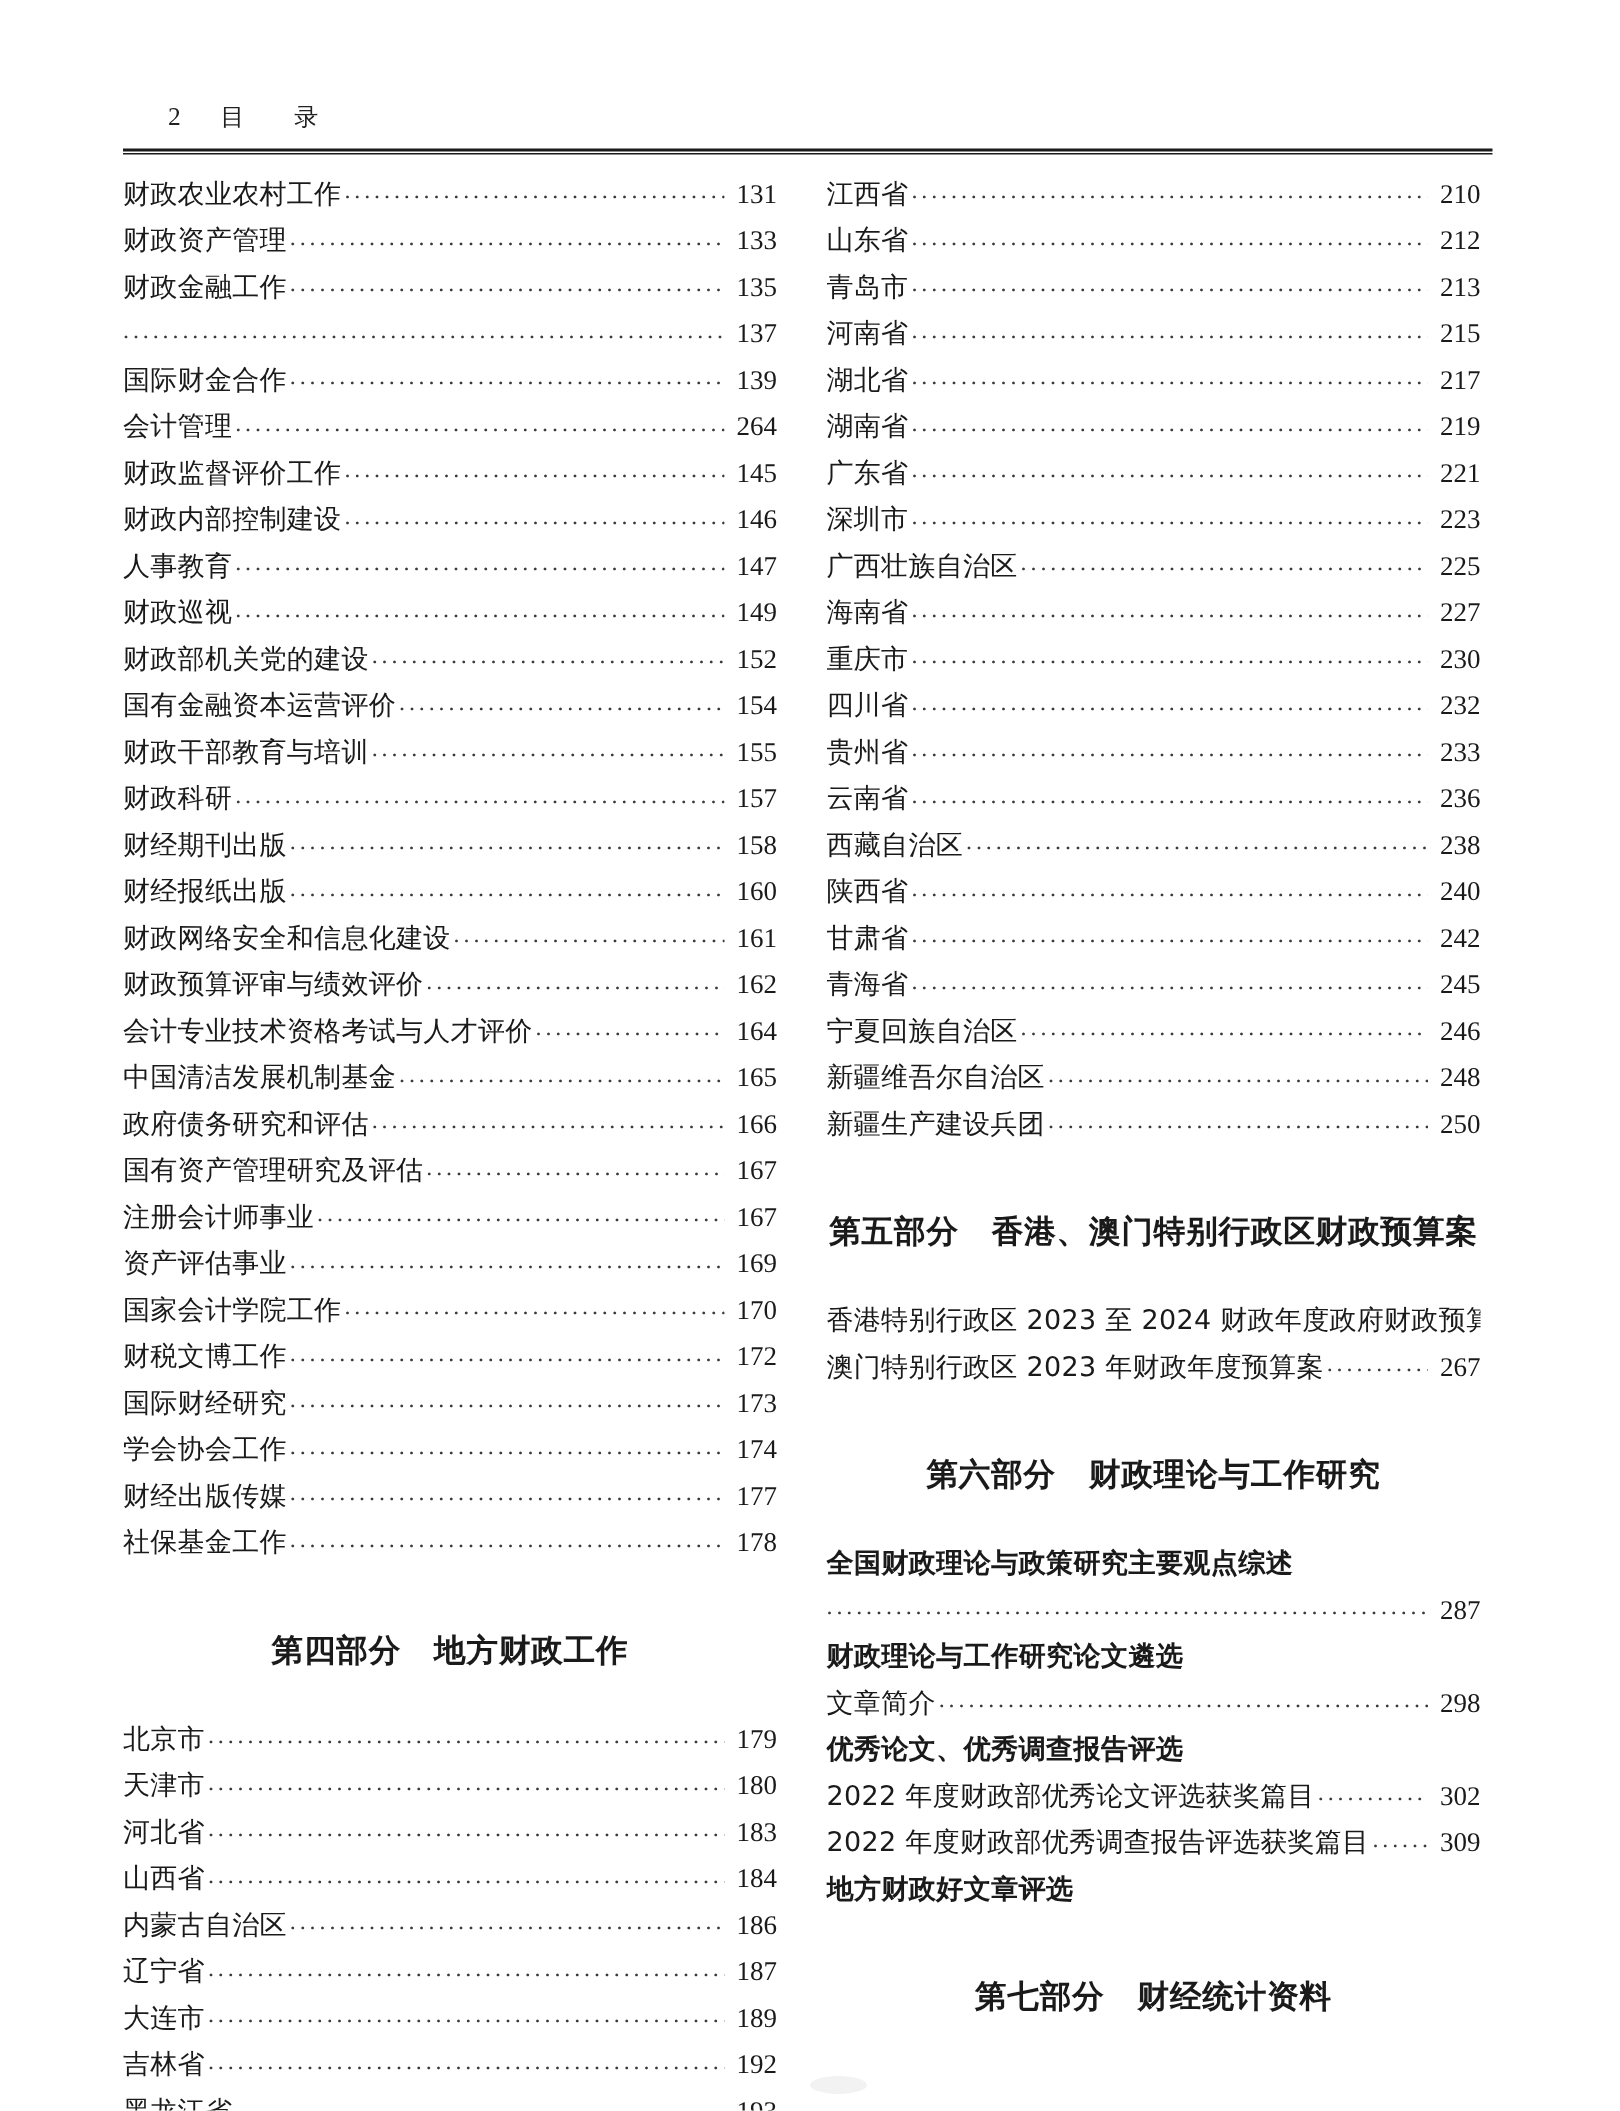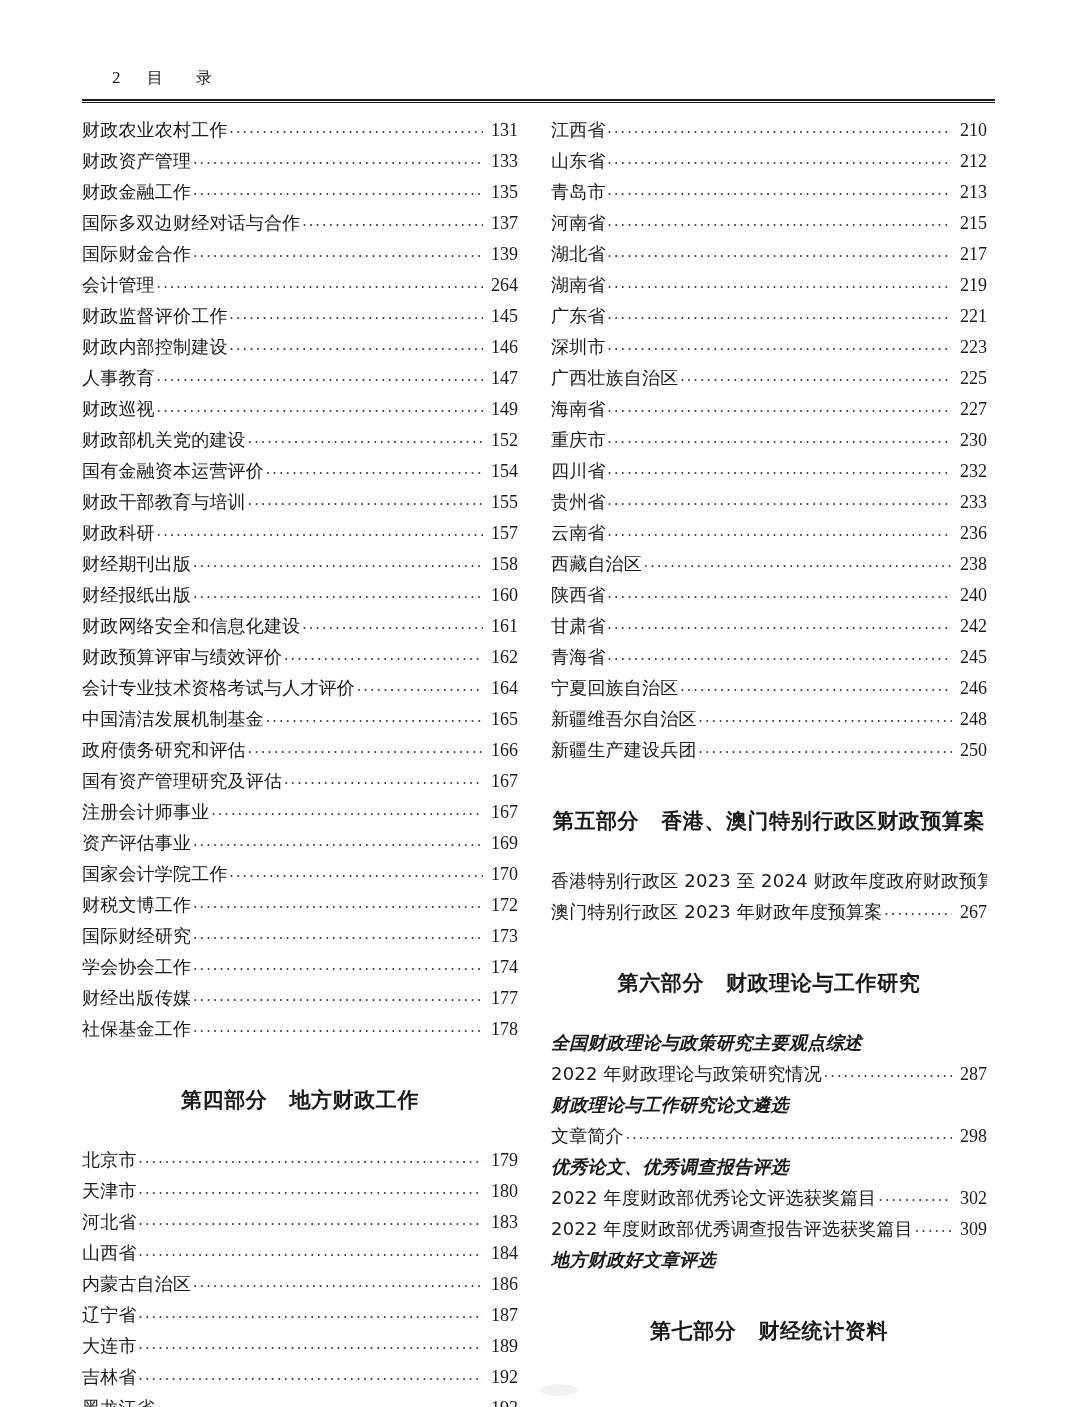--- a/index.html
+++ b/index.html
@@ -108,21 +108,20 @@
     padding-left: 1px;
     font-family: "Liberation Serif", "DejaVu Serif", serif;
     font-size: 18px;
     text-align: right;
     min-width: 34px;
   }
 
   
   .toc-row.group {
     font-weight: bold;
-    font-style: italic;
   }
   .toc-row.group .toc-title {
     font-weight: bold;
     letter-spacing: 0.3px;
   }
 
   
   .part-heading {
     font-family: "DejaVu Sans", "Liberation Sans", sans-serif;
     font-weight: bold;
@@ -168,21 +167,20 @@
           <span class="toc-title">财政资产管理</span>
           <span class="leader"></span>
           <span class="toc-page">133</span>
         </div>
         <div class="toc-row">
           <span class="toc-title">财政金融工作</span>
           <span class="leader"></span>
           <span class="toc-page">135</span>
         </div>
         <div class="toc-row">
-          <span class="toc-title">国际多双边财经对话与合作</span>
           <span class="leader"></span>
           <span class="toc-page">137</span>
         </div>
         <div class="toc-row">
           <span class="toc-title">国际财金合作</span>
           <span class="leader"></span>
           <span class="toc-page">139</span>
         </div>
         <div class="toc-row">
           <span class="toc-title">会计管理</span>
@@ -490,21 +488,20 @@
     <div class="spacer-lg"></div>
     <div class="part-heading">
       <span>第六部分</span><span class="gap"></span><span>财政理论与工作研究</span>
     </div>
     <div class="spacer-md"></div>
     <div id="right-part6">
         <div class="toc-row group">
           <span class="toc-title">全国财政理论与政策研究主要观点综述</span>
         </div>
         <div class="toc-row">
-          <span class="toc-title">2022 年财政理论与政策研究情况</span>
           <span class="leader"></span>
           <span class="toc-page">287</span>
         </div>
         <div class="toc-row group">
           <span class="toc-title">财政理论与工作研究论文遴选</span>
         </div>
         <div class="toc-row">
           <span class="toc-title">文章简介</span>
           <span class="leader"></span>
           <span class="toc-page">298</span>

